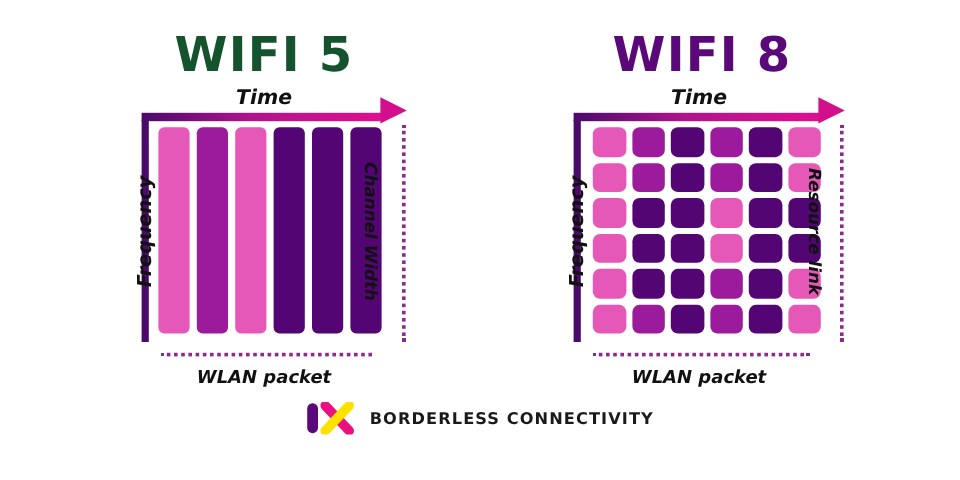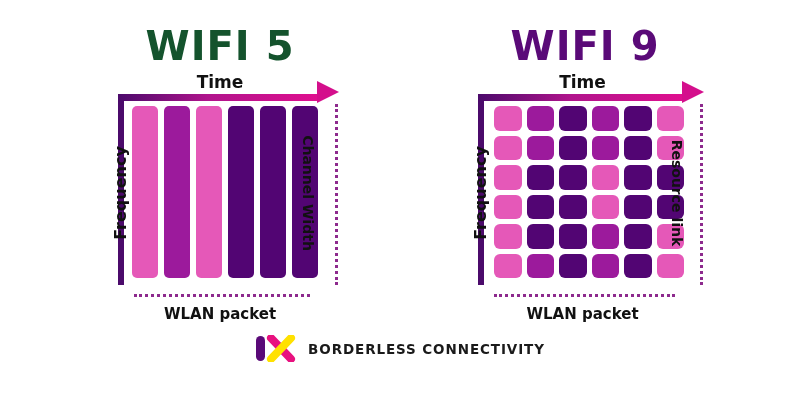--- a/index.html
+++ b/index.html
@@ -17,21 +17,21 @@
 
   .panel-title{
     position:absolute;top:24px;left:0;width:100%;
     text-align:center;
     font-size:40px;font-weight:bold;letter-spacing:1px;
     color:#5a0a78;line-height:44px;
     font-family:"DejaVu Sans", sans-serif;
   }
 
   
-  .plot{position:absolute;}
+  .plot{position:absolute;font-style:italic;}
   #plot5{left:60px;top:100px;width:200px;height:185px;}
   #plot6{left:60px;top:100px;width:205px;height:185px;}
 
   
   .time-label{
     position:absolute;top:-28px;left:0;width:100%;
     text-align:center;font-size:17px;font-weight:bold;color:#111;
     font-family:"DejaVu Sans", sans-serif;
   }
 
@@ -152,21 +152,21 @@
       <div class="right-dotted" style="border-color: rgb(141, 42, 141);"></div>
       <div class="right-label">Channel Width</div>
 
       <div class="bottom-dotted" style="border-color: rgb(141, 42, 141);"></div>
       <div class="bottom-label">WLAN packet</div>
     </div>
   </div>
 
   <div class="panel" id="panel-wifi6">
 
-    <div class="panel-title" style="color: rgb(90, 10, 120);">WIFI 9</div>
+    <div class="panel-title" style="color: rgb(90, 10, 120);">WIFI 8</div>
 
     <div class="plot" id="plot6">
 
       <div class="time-label">Time</div>
 
       <div class="x-arrow">
         <div class="x-arrow-head" style="border-left-color: rgb(212, 15, 140);"></div>
       </div>
 
       <div class="y-axis" style="background: rgb(75, 10, 107);"></div>

